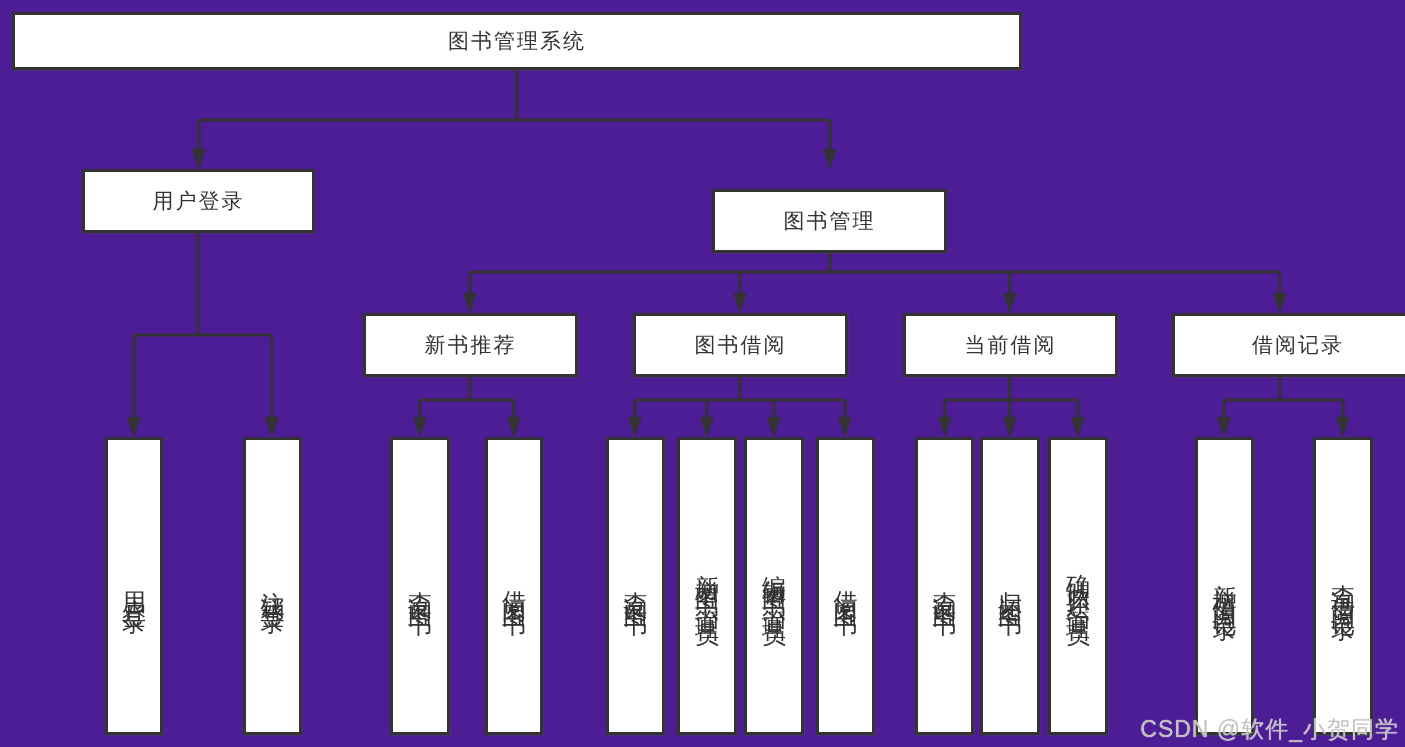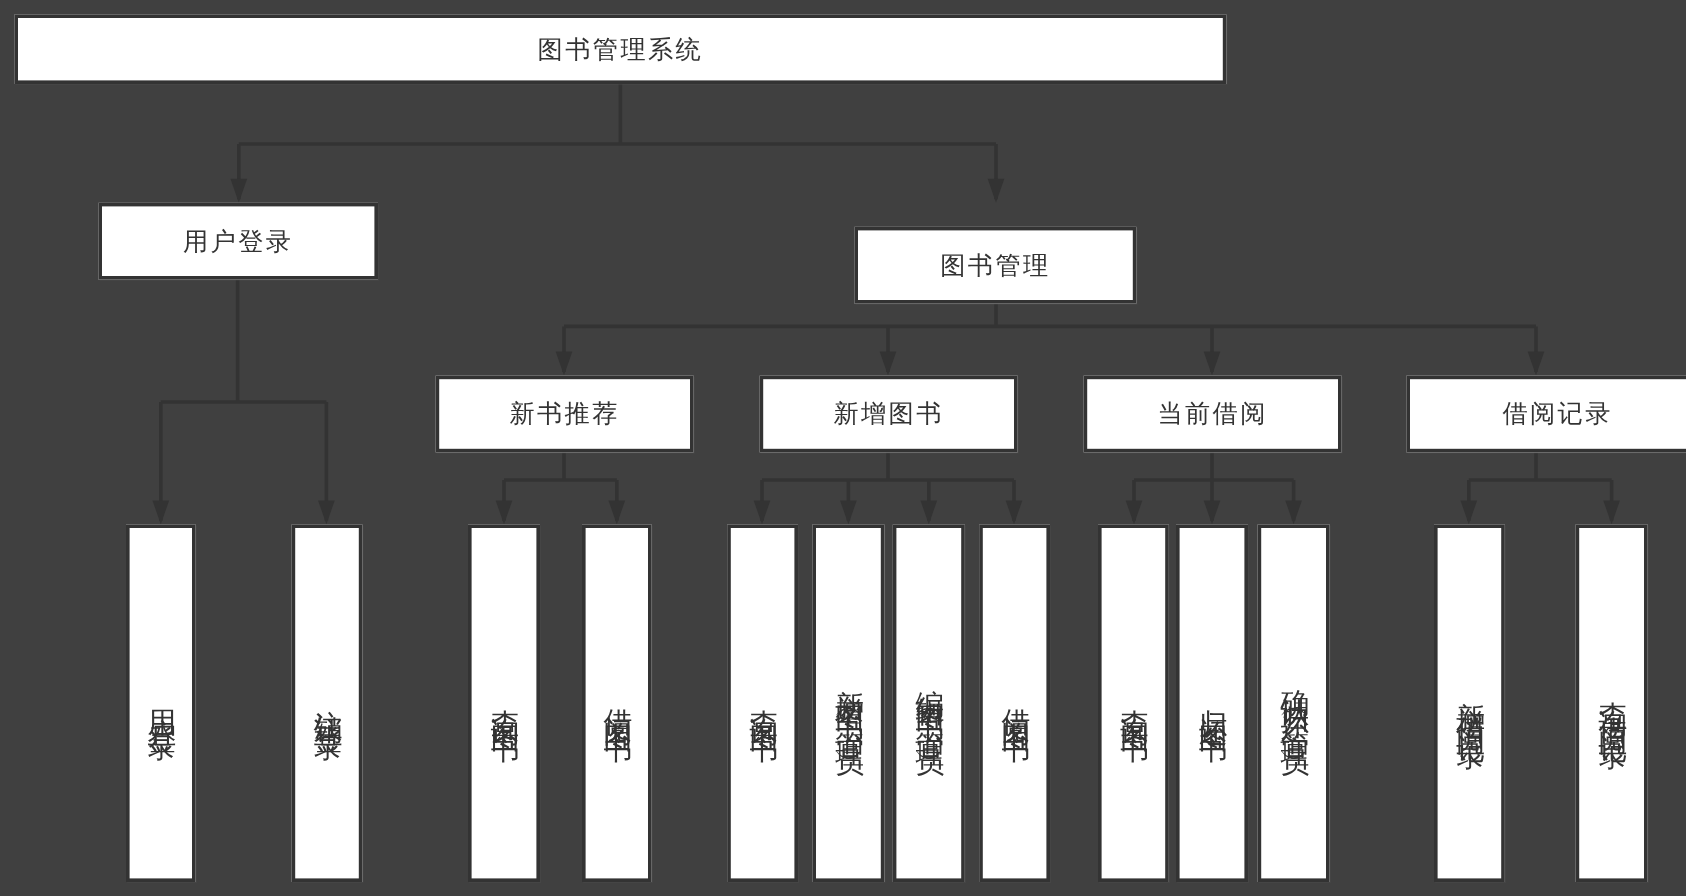--- a/index.html
+++ b/index.html
@@ -1,20 +1,20 @@
 <!DOCTYPE html>
 <html><head>
 <meta charset="utf-8">
 <style>
   html, body { margin: 0; padding: 0; background: #ffffff; }
   .canvas {
     position: relative;
     width: 1405px;
     height: 747px;
-    background: #404040;
+    background: #4c1d95;
     font-family: "Liberation Sans", sans-serif;
     overflow: hidden;
   }
   .connectors {
     position: absolute;
     left: 0; top: 0;
     width: 1405px; height: 747px;
     pointer-events: none;
   }
   .node {
@@ -127,21 +127,21 @@
     <span>用户登录</span>
   </div>
   <div class="node h" id="n-book">
     <span>图书管理</span>
   </div>
 
   <div class="node h" id="n-rec">
     <span>新书推荐</span>
   </div>
   <div class="node h" id="n-borrow">
-    <span>新增图书</span>
+    <span>图书借阅</span>
   </div>
   <div class="node h" id="n-cur">
     <span>当前借阅</span>
   </div>
   <div class="node h" id="n-hist">
     <span>借阅记录</span>
   </div>
 
   <div class="node v leaf" id="lf-login">
     <span>用户登录</span>
@@ -180,13 +180,14 @@
     <span>确认归还（管理员）</span>
   </div>
 
   <div class="node v leaf" id="lf-addrec">
     <span>新增借阅记录</span>
   </div>
   <div class="node v leaf" id="lf-qrec">
     <span>查询借阅记录</span>
   </div>
 
+  <div class="watermark">CSDN @软件_小贺同学</div>
 </div>
 
 </body></html>

